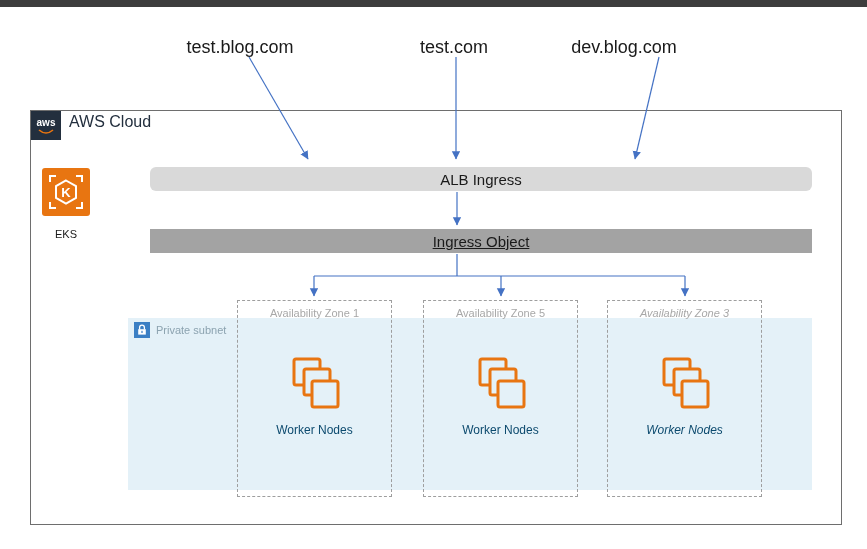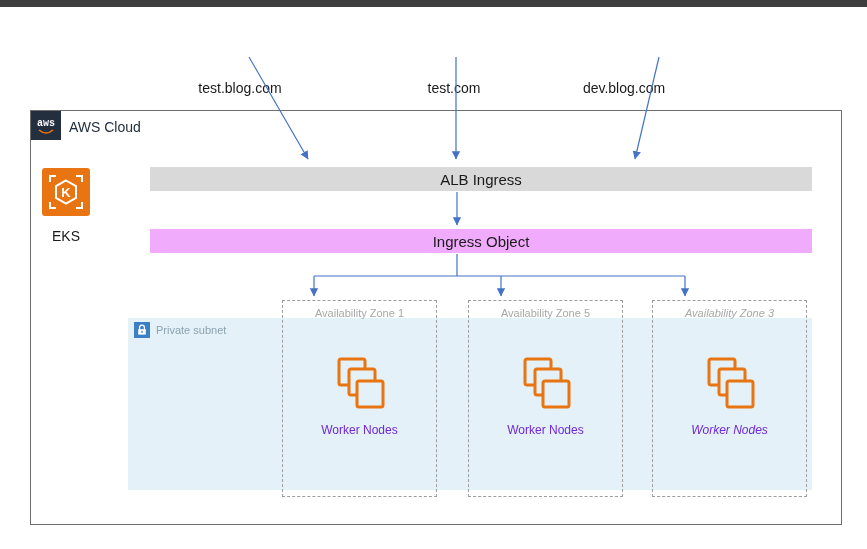--- a/index.html
+++ b/index.html
@@ -7,73 +7,73 @@
   .canvas {
     position:relative; width:867px; height:549px;
     background:#ffffff; overflow:hidden;
   }
   .top-strip {
     position:absolute; top:0; left:0; width:867px; height:7px;
     background:#3d3d3d;
   }
   .domain-label {
     position:absolute; top:37px; transform:translateX(-50%);
-    font-size:14px; color:#1a1a1a; white-space:nowrap;margin-top:43px;
+    font-size:18px; color:#1a1a1a; white-space:nowrap;
   }
   .connectors {
     position:absolute; top:0; left:0; width:867px; height:549px;
     pointer-events:none; z-index:5;
   }
   .aws-cloud-box {
     position:absolute; left:30px; top:110px; width:812px; height:415px;
     border:1px solid #6e6e6e; background:transparent; z-index:1;
   }
   .aws-logo {
     position:absolute; left:0; top:0; width:30px; height:29px;
-    background:#232F3E; display:flex; align-items:center; justify-content:center;font-family:Liberation Mono, monospace;
+    background:#232F3E; display:flex; align-items:center; justify-content:center;
   }
   .aws-cloud-label {
-    position:absolute; left:38px; top:8px;
-    font-size:14px; color:#232F3E;
+    position:absolute; left:38px; top:2px;
+    font-size:16px; color:#232F3E;
   }
   .eks-icon { position:absolute; left:42px; top:168px; width:48px; height:48px; z-index:2; }
   .eks-label {
     position:absolute; left:42px; top:228px; width:48px; text-align:center;
-    font-size:14px; color:#1a1a1a; z-index:2;
+    font-size:11px; color:#1a1a1a; z-index:2;
   }
   .bar {
     position:absolute; left:150px; width:662px; height:24px;
     display:flex; align-items:center; justify-content:center;
     font-size:15px; color:#1a1a1a; z-index:2;
   }
-  .bar-alb { top:167px; background:#D9D9D9; }
-  .bar-ingress { top:229px; background:#f0abfc; }
+  .bar-alb { top:167px; background:#D9D9D9;border-radius:6px; }
+  .bar-ingress { top:229px; background:#a3a3a3;text-decoration:underline; }
   .private-subnet {
     position:absolute; left:128px; top:318px; width:684px; height:172px;
     background:#E4F1F8; z-index:1;
   }
   .subnet-header {
     position:absolute; left:6px; top:4px;
     display:flex; align-items:center; gap:6px;
   }
   .subnet-label { font-size:11px; color:#8CA3B0; }
   .az {
     position:absolute; top:300px; width:155px; height:197px;
-    border:1px dashed #9E9E9E; z-index:2; background:transparent;margin-left:45px;
+    border:1px dashed #9E9E9E; z-index:2; background:transparent;
   }
   .az1 { left:237px; } .az2 { left:423px; } .az3 { left:607px;font-style:italic; }
   .az-title {
     margin-top:6px; text-align:center;
     font-size:11px; color:#A8A8A8;
   }
   .workers {
     position:absolute; top:52px; left:0; width:100%;
     display:flex; flex-direction:column; align-items:center;
   }
-  .worker-label { margin-top:8px; font-size:12px; color:#6d28d9; }
+  .worker-label { margin-top:8px; font-size:12px; color:#0c4a6e; }
   .lock-icon { display:inline-flex; }
 </style>
 </head>
 <body>
 
 <div class="canvas">
 
   <div class="top-strip"></div>
 
   <div class="domain-label" style="left:240px">test.blog.com</div>

